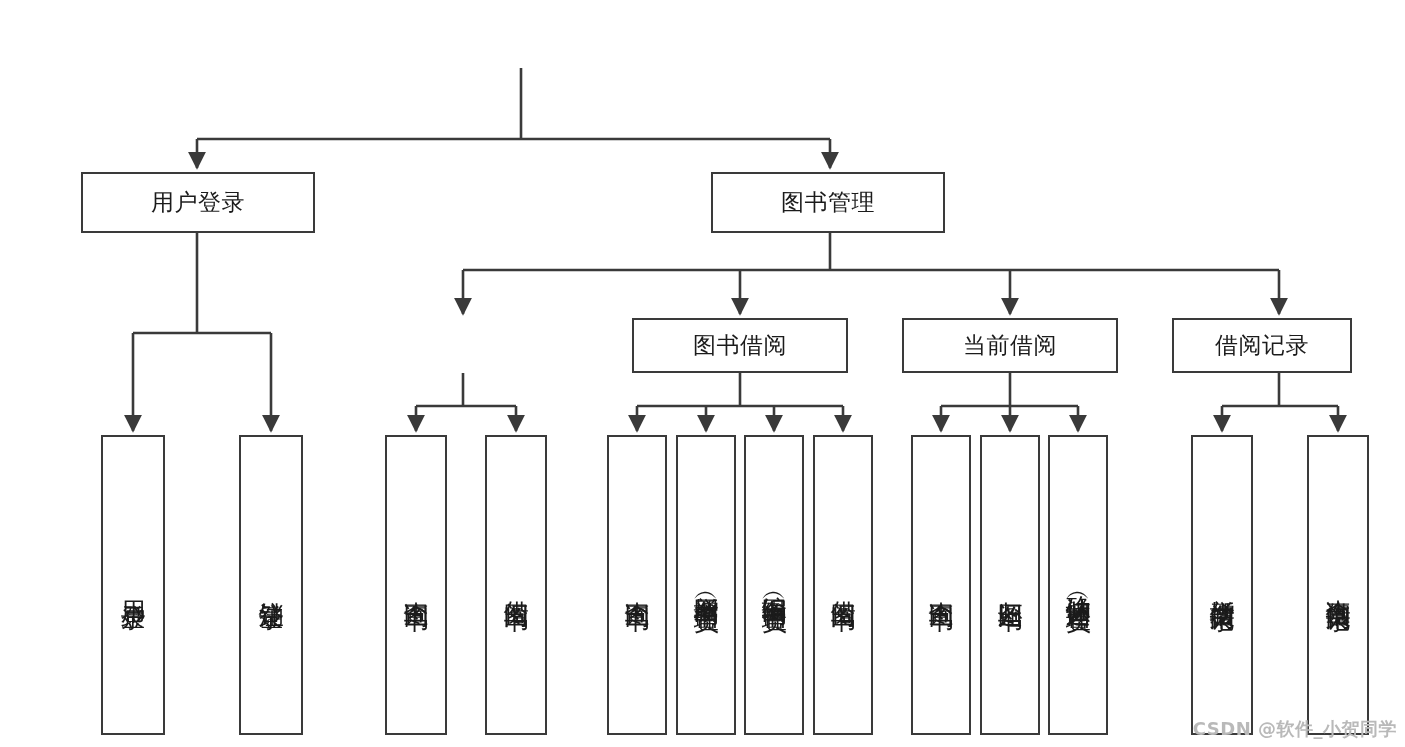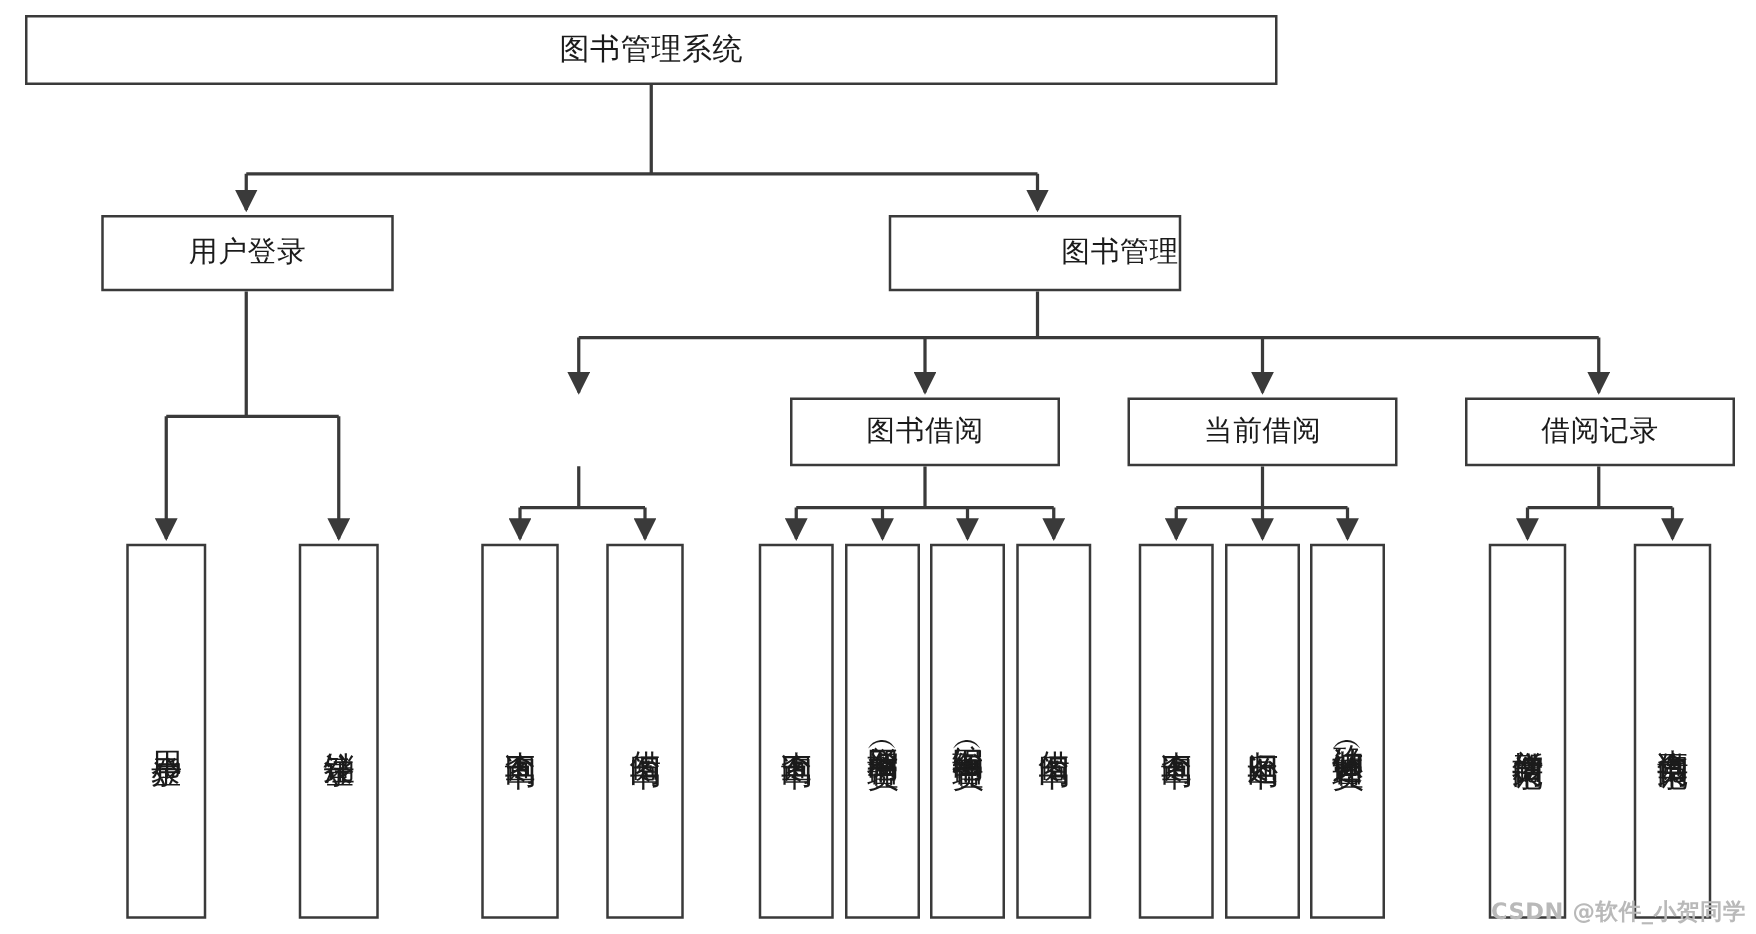--- a/index.html
+++ b/index.html
@@ -122,38 +122,35 @@
       <path d="M 1010 406 L 1010 431" marker-end="url(#arrow)"></path>
       <path d="M 1078 406 L 1078 431" marker-end="url(#arrow)"></path>
 
       <path d="M 1279 373 L 1279 406"></path>
       <path d="M 1222 406 L 1338 406"></path>
       <path d="M 1222 406 L 1222 431" marker-end="url(#arrow)"></path>
       <path d="M 1338 406 L 1338 431" marker-end="url(#arrow)"></path>
     </g>
   </svg>
 
-  <div class="node horiz root" style="left:20px; top:12px; width:1002px; height:56px;">
-    <span class="label">图书管理系统</span>
-  </div>
 
   <div class="node horiz" style="left:81px; top:172px; width:234px; height:61px;">
     <span class="label">用户登录</span>
   </div>
-  <div class="node horiz" style="left:711px; top:172px; width:234px; height:61px;justify-content:flex-end;">
+  <div class="node horiz" style="left:711px; top:172px; width:234px; height:61px;">
     <span class="label">图书管理</span>
   </div>
 
   <div class="node horiz" style="left:632px; top:318px; width:216px; height:55px;align-items:center;">
     <span class="label">图书借阅</span>
   </div>
   <div class="node horiz" style="left:902px; top:318px; width:216px; height:55px;">
     <span class="label">当前借阅</span>
   </div>
-  <div class="node horiz" style="left:1172px; top:318px; width:216px; height:55px;align-items:center;">
+  <div class="node horiz" style="left:1172px; top:318px; width:180px; height:55px;align-items:center;">
     <span class="label">借阅记录</span>
   </div>
 
   <div class="node vert" style="left:101px; top:435px; width:64px; height:300px;">
     <span class="label">用户登录</span>
   </div>
   <div class="node vert" style="left:239px; top:435px; width:64px; height:300px;">
     <span class="label">注销登录</span>
   </div>
 

